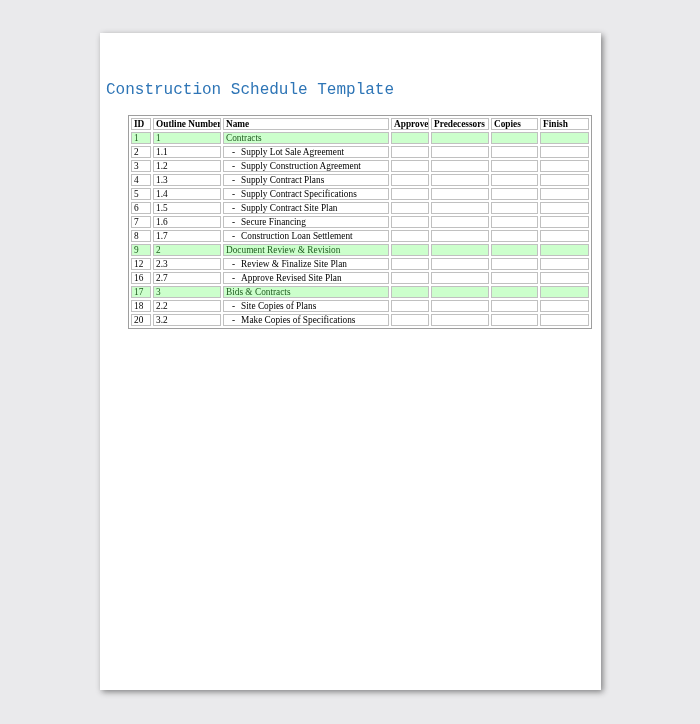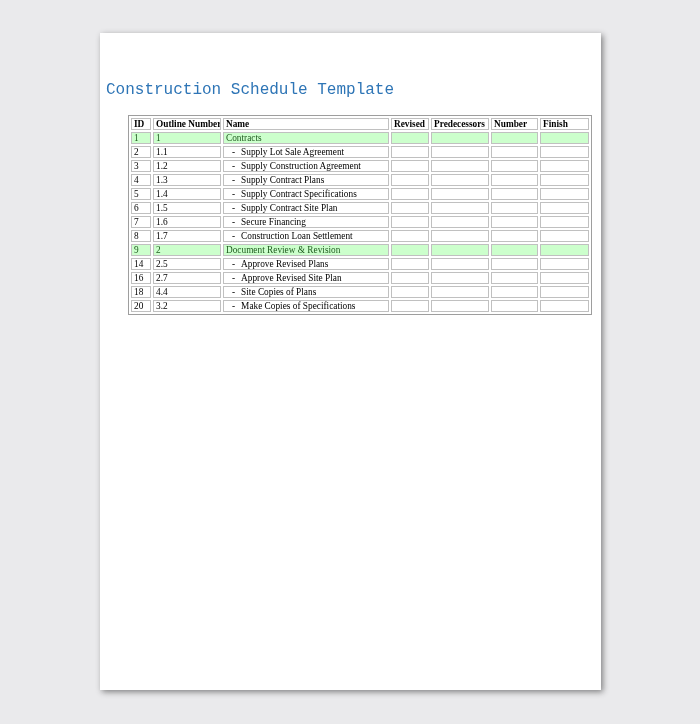--- a/index.html
+++ b/index.html
@@ -85,23 +85,23 @@
       <col style="width:38px">
       <col style="width:58px">
       <col style="width:47px">
       <col style="width:49px">
     </colgroup>
     <thead>
       <tr id="header-row">
           <th>ID</th>
           <th>Outline Number</th>
           <th>Name</th>
-          <th>Revised</th>
+          <th>Approve</th>
           <th>Predecessors</th>
-          <th>Number</th>
+          <th>Copies</th>
           <th>Finish</th>
         </tr>
     </thead>
     <tbody id="table-body">
         <tr class="section-row">
           <td>1</td>
           <td>1</td>
           <td class="name-cell"><span>Contracts</span></td>
           <td></td>
           <td></td>
@@ -174,40 +174,49 @@
         <tr class="section-row">
           <td>9</td>
           <td>2</td>
           <td class="name-cell"><span>Document Review &amp; Revision</span></td>
           <td></td>
           <td></td>
           <td></td>
           <td></td>
         </tr>
         <tr class="task-row">
-          <td>14</td>
-          <td>2.5</td>
-          <td class="name-cell"><span class="bullet">-</span><span>Approve Revised Plans</span></td>
+          <td>12</td>
+          <td>2.3</td>
+          <td class="name-cell"><span class="bullet">-</span><span>Review &amp; Finalize Site Plan</span></td>
           <td></td>
           <td></td>
           <td></td>
           <td></td>
         </tr>
         <tr class="task-row">
           <td>16</td>
           <td>2.7</td>
           <td class="name-cell"><span class="bullet">-</span><span>Approve Revised Site Plan</span></td>
           <td></td>
           <td></td>
           <td></td>
           <td></td>
         </tr>
+        <tr class="section-row">
+          <td>17</td>
+          <td>3</td>
+          <td class="name-cell"><span>Bids &amp; Contracts</span></td>
+          <td></td>
+          <td></td>
+          <td></td>
+          <td></td>
+        </tr>
         <tr class="task-row">
           <td>18</td>
-          <td>4.4</td>
+          <td>2.2</td>
           <td class="name-cell"><span class="bullet">-</span><span>Site Copies of Plans</span></td>
           <td></td>
           <td></td>
           <td></td>
           <td></td>
         </tr>
         <tr class="task-row">
           <td>20</td>
           <td>3.2</td>
           <td class="name-cell"><span class="bullet">-</span><span>Make Copies of Specifications</span></td>

